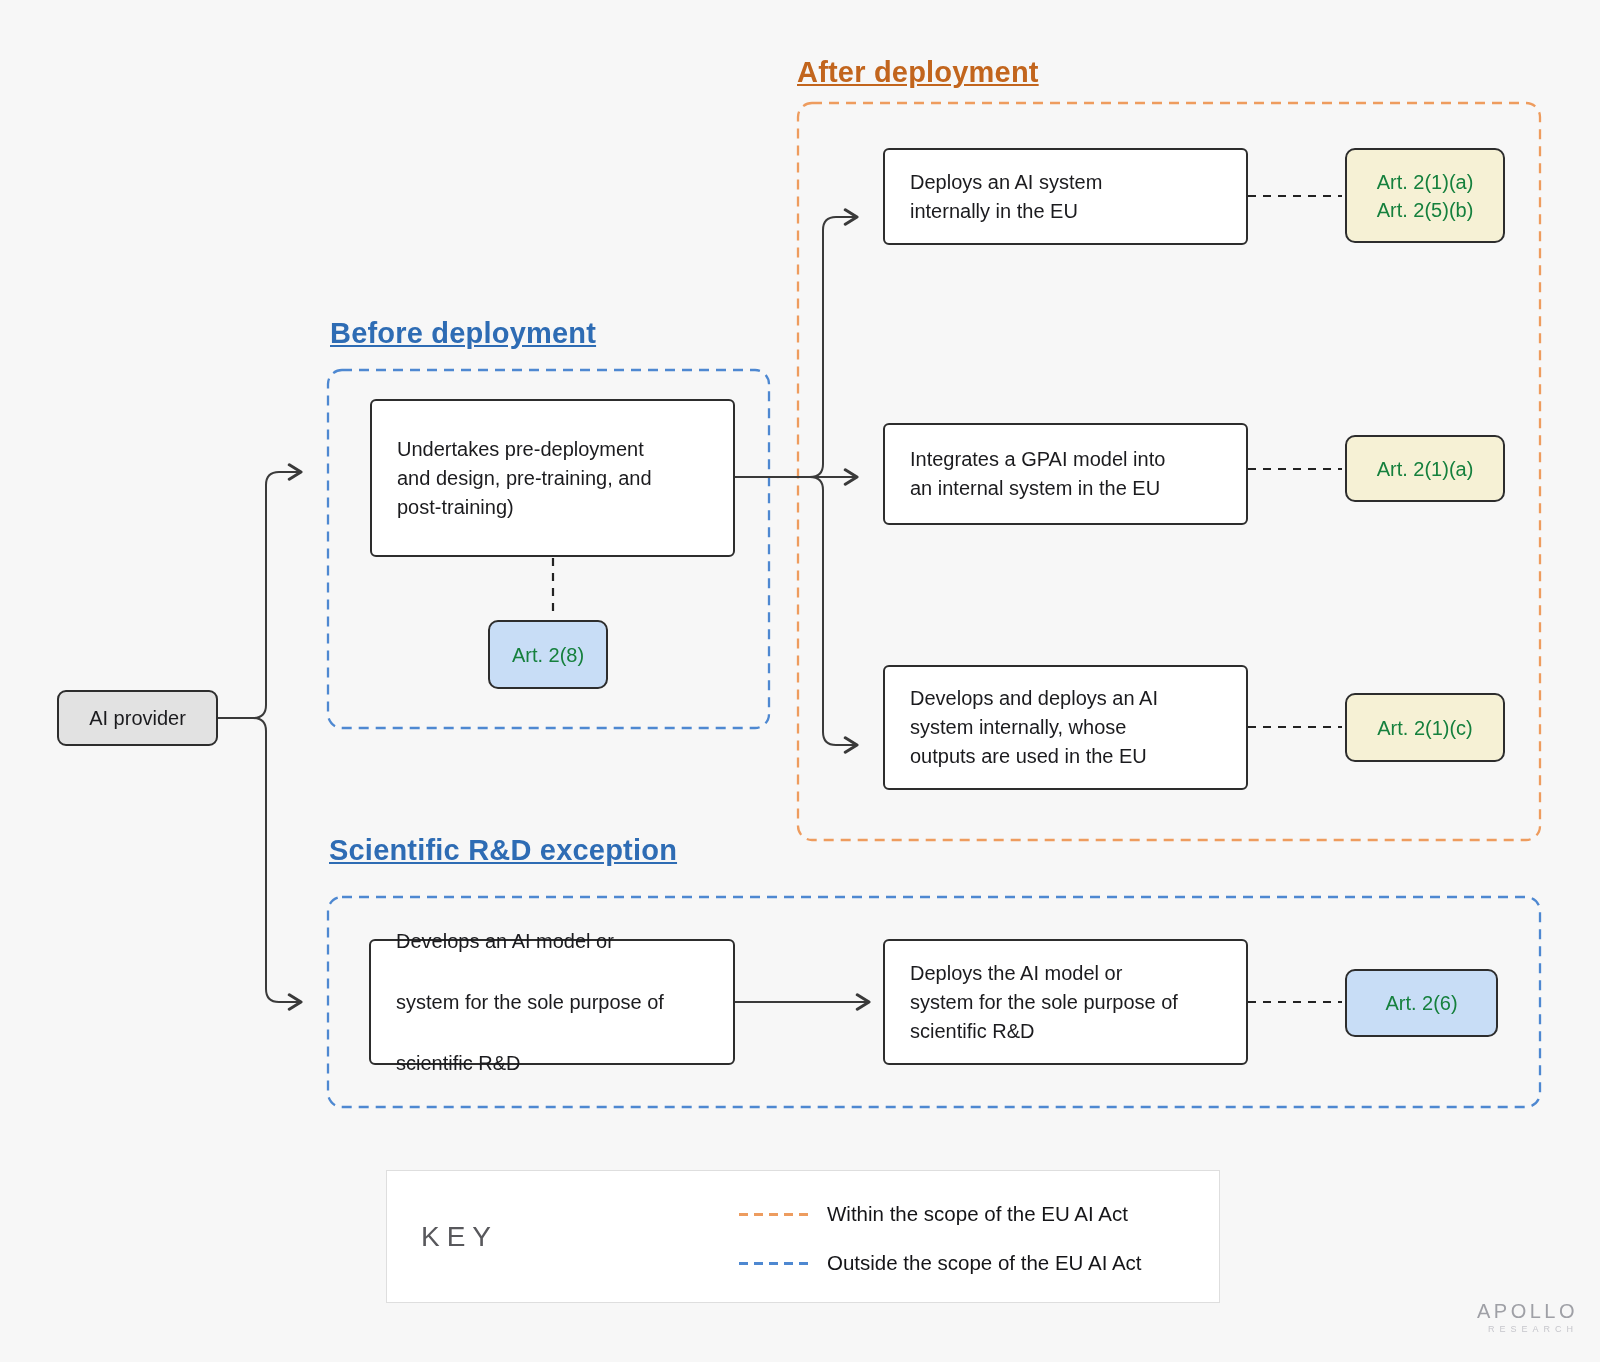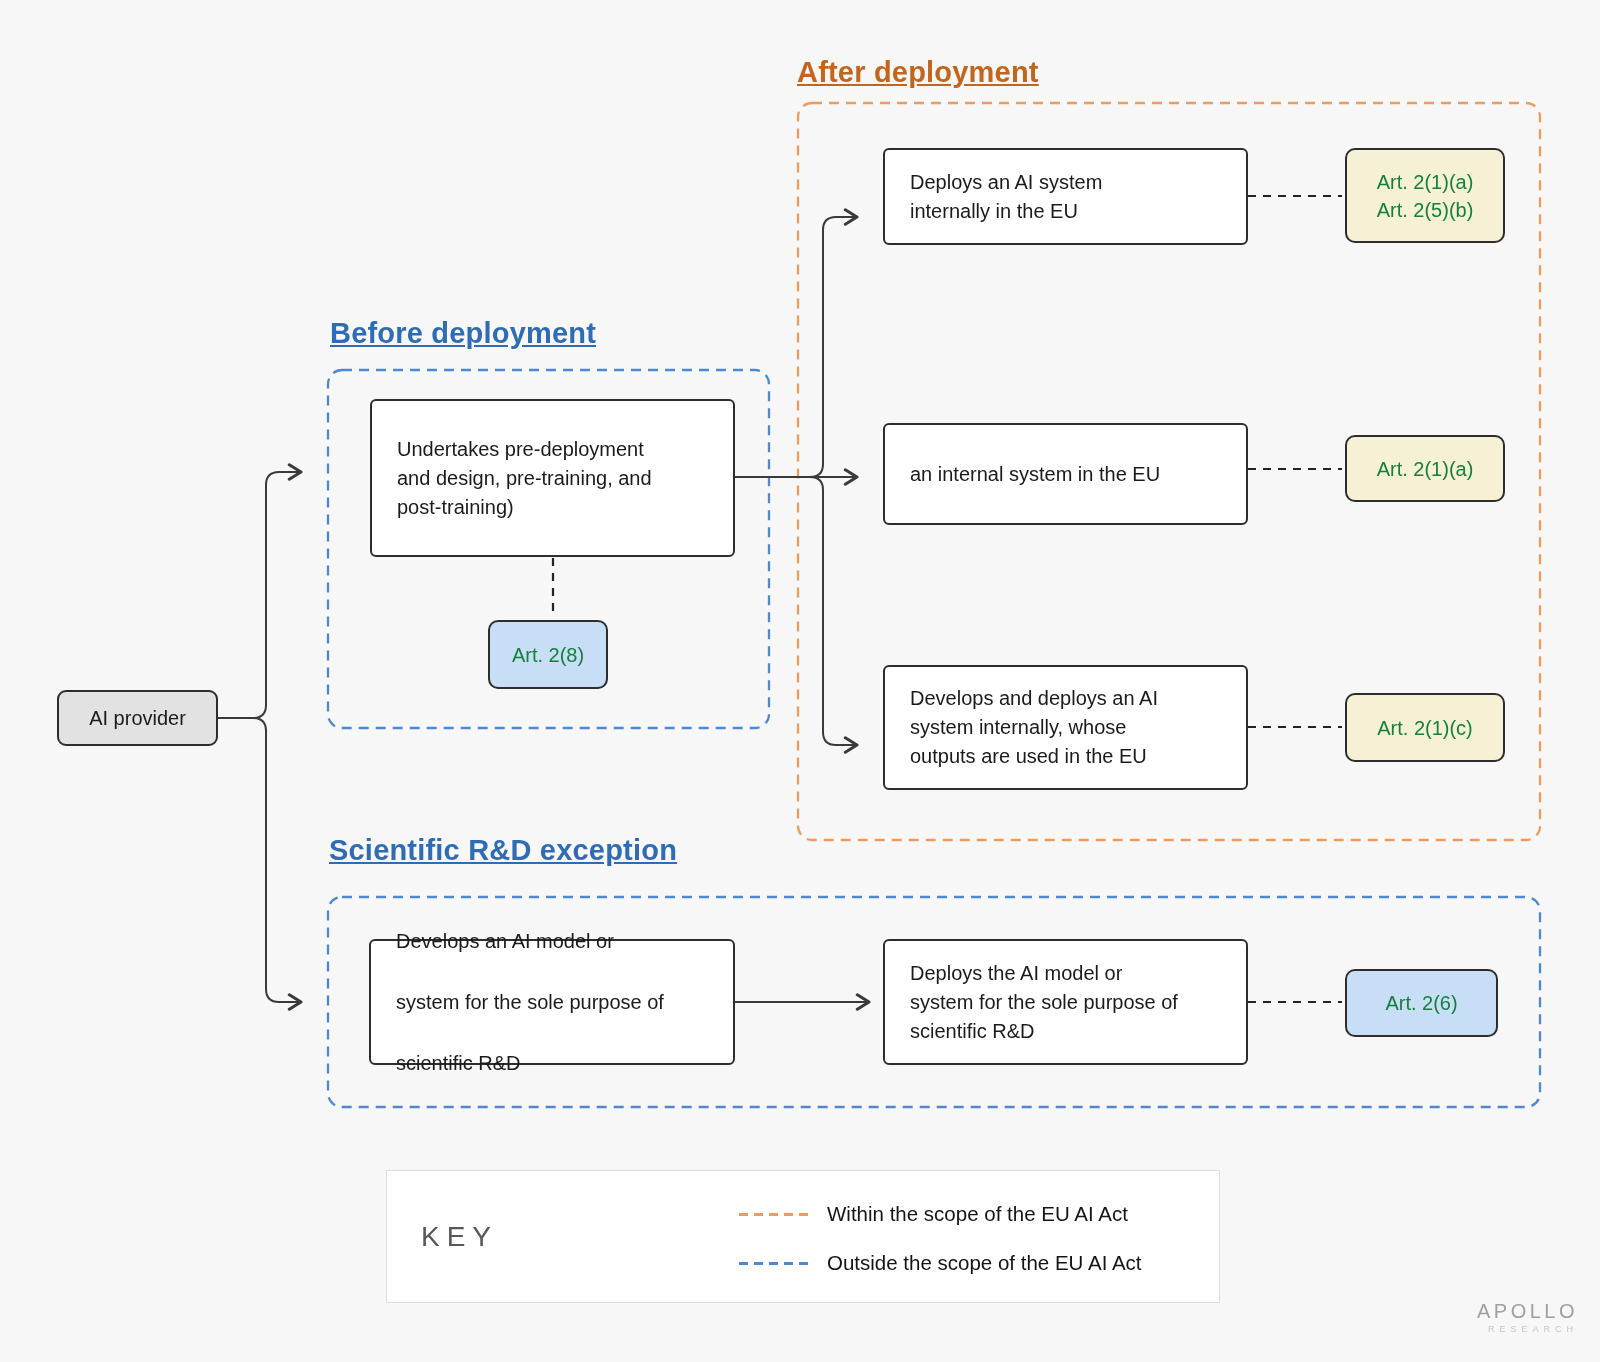--- a/index.html
+++ b/index.html
@@ -85,20 +85,21 @@
     <div class="line">and design, pre-training, and</div>
     <div class="line">post-training)</div>
   </div>
 
   <div class="node" style="left:883px;top:148px;width:365px;height:97px;">
     <div class="line">Deploys an AI system</div>
     <div class="line">internally in the EU</div>
   </div>
 
   <div class="node" style="left:883px;top:423px;width:365px;height:102px;">
+    <div class="line">Integrates a GPAI model into</div>
     <div class="line">an internal system in the EU</div>
   </div>
 
   <div class="node" style="left:883px;top:665px;width:365px;height:125px;">
     <div class="line">Develops and deploys an AI</div>
     <div class="line">system internally, whose</div>
     <div class="line">outputs are used in the EU</div>
   </div>
 
   <div class="node" style="left:369px;top:939px;width:366px;height:126px;gap:32px;">

